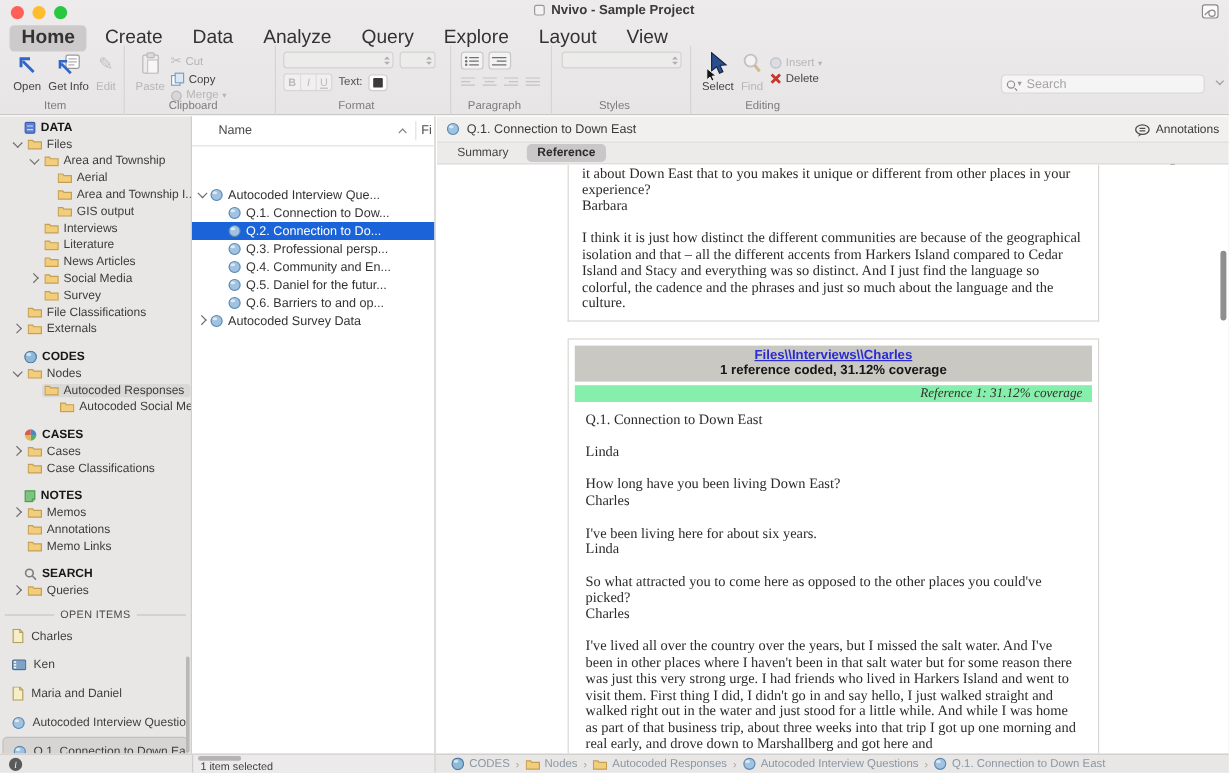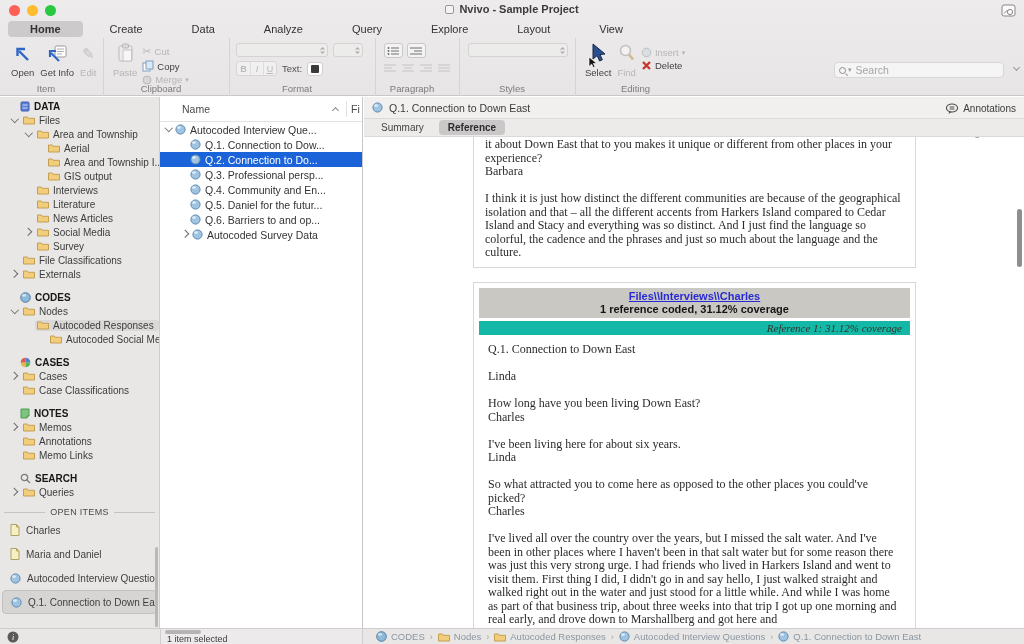--- a/index.html
+++ b/index.html
@@ -15,21 +15,21 @@
   .tl.red{left:9px;background:#ff5f57;}
   .tl.yellow{left:27px;background:#febc2e;}
   .tl.green{left:45px;background:#28c840;}
   .win-title{position:absolute;top:3px;left:0;right:0;text-align:center;
              font-size:11px;font-weight:700;color:#3b3b3b;}
   .proxy{display:inline-block;width:9px;height:9px;border:1px solid #9a9898;border-radius:2px;
          background:#f4f3f3;vertical-align:-1px;margin-right:5px;}
   .capture{position:absolute;top:3px;right:8px;width:15px;height:13px;}
   
   .tabbar{position:absolute;top:21px;left:8px;display:flex;gap:5px;}
-  .rtab{font-size:11px;color:#333;padding:2px 22px;border-radius:4px;}
+  .rtab{font-size:16px;color:#333;padding:2px 10px;border-radius:4px;}
   .rtab.active{background:#cccaca;font-weight:700;}
   
   .ribbon{position:absolute;top:38px;left:0;right:0;height:58px;display:flex;}
   .rgroup{position:relative;height:100%;border-right:1px solid #d6d4d4;flex:none;
           display:flex;align-items:flex-start;padding-top:3px;}
   .rg-label{position:absolute;bottom:2px;left:0;right:11px;text-align:center;
             font-size:9.5px;color:#7c7c7c;}
   .rbtn{display:flex;flex-direction:column;align-items:center;gap:1px;margin:0 3px;
         font-size:9.5px;color:#434343;}
   .rbtn .cap{margin-top:1px;}
@@ -119,21 +119,21 @@
   .doccol{position:absolute;left:109px;width:443px;top:0;bottom:0;}
   .refbox{border:1px solid #d9d7d3;background:#fff;}
   .serif{font-family:"Liberation Serif","DejaVu Serif",serif;font-size:12px;line-height:13.5px;
          color:#2b2b2b;white-space:pre-line;}
   .box1{position:absolute;top:0;left:0;right:0;height:131px;border-top:none;
         padding:1px 11px;overflow:hidden;}
   .box2{position:absolute;top:145px;left:0;right:0;height:420px;padding:5px 5px 0;}
   .bar1{background:#c9c8c3;text-align:center;padding:2px 0 3px;}
   .bar1 .lnk{font-size:11px;font-weight:700;color:#2a2ad4;text-decoration:underline;}
   .bar1 .cov{font-size:11px;font-weight:700;color:#151515;margin-top:1px;}
-  .bar2{margin-top:3px;background:#14b8a6;text-align:right;padding:1px 8px;
+  .bar2{margin-top:3px;background:#86efac;text-align:right;padding:1px 8px;
         font-family:"Liberation Serif","DejaVu Serif",serif;font-style:italic;font-size:11px;color:#33302b;}
   .box2 .body{margin:8px 9px 0;}
   .d-thumb{position:absolute;right:2px;top:72px;width:5px;height:58px;background:#8e8e8e;border-radius:3px;}
   
   .statusbar{position:absolute;bottom:0;left:0;right:0;height:16px;background:#e9e7e6;
              border-top:1px solid #cfcdcd;}
   .sb-z1{position:absolute;left:0;top:0;bottom:0;width:160px;}
   .sb-info{position:absolute;left:7px;top:2px;}
   .sb-z2{position:absolute;left:160px;top:0;bottom:0;width:203px;border-left:1px solid #cfcdcd;
          border-right:1px solid #cfcdcd;background:#eceaea;}
@@ -689,20 +689,31 @@
           <span class="icon">
             <svg width="10" height="12">
               <path d="M1 .5 h5.5 L9 3 v8.5 H1 Z" fill="#f6eec6" stroke="#b3a25f"></path>
               <path d="M6.5 .5 V3 H9" fill="none" stroke="#b3a25f"></path>
             </svg>
           </span>
           <span>Charles</span>
         </div>
         <div class="openrow">
           <span class="icon">
+            <svg width="12" height="10">
+              <rect x=".5" y="1" width="11" height="8" rx="1" fill="#7fa3c4" stroke="#4d6f94"></rect>
+              <rect x="1.5" y="2" width="2" height="1.4" fill="#eef3f8"></rect>
+              <rect x="1.5" y="4.3" width="2" height="1.4" fill="#eef3f8"></rect>
+              <rect x="1.5" y="6.6" width="2" height="1.4" fill="#eef3f8"></rect>
+            </svg>
+          </span>
+          <span>Ken</span>
+        </div>
+        <div class="openrow">
+          <span class="icon">
             <svg width="10" height="12">
               <path d="M1 .5 h5.5 L9 3 v8.5 H1 Z" fill="#f6eec6" stroke="#b3a25f"></path>
               <path d="M6.5 .5 V3 H9" fill="none" stroke="#b3a25f"></path>
             </svg>
           </span>
           <span>Maria and Daniel</span>
         </div>
         <div class="openrow">
           <span class="icon">
             <svg width="11" height="11">
@@ -726,85 +737,85 @@
   </div>
 
   <div class="listpanel">
     <div class="lp-head">
       <span class="col1">Name</span>
       <span class="sort"></span>
       <span class="cdiv"></span>
       <span class="col2">Fi</span>
     </div>
     <div id="listrows">
+        <div class="lrow" style="padding-left: 5px; margin-top: 33px;">
+          <span class="exp open"></span>
+          <span class="icon">
+            <svg width="11" height="11">
+              <circle cx="5.5" cy="5.5" r="4.6" fill="#9fc3e0" stroke="#5d89b0"></circle>
+              <ellipse cx="4" cy="3.6" rx="2" ry="1.3" fill="rgba(255,255,255,.65)"></ellipse>
+            </svg>
+          </span>
+          <span>Autocoded Interview Que...</span>
+        </div>
+        <div class="lrow" style="padding-left: 30px;">
+          <span class="icon">
+            <svg width="11" height="11">
+              <circle cx="5.5" cy="5.5" r="4.6" fill="#9fc3e0" stroke="#5d89b0"></circle>
+              <ellipse cx="4" cy="3.6" rx="2" ry="1.3" fill="rgba(255,255,255,.65)"></ellipse>
+            </svg>
+          </span>
+          <span>Q.1. Connection to Dow...</span>
+        </div>
+        <div class="lrow selected" style="padding-left: 30px;">
+          <span class="icon">
+            <svg width="11" height="11">
+              <circle cx="5.5" cy="5.5" r="4.6" fill="#9fc3e0" stroke="#5d89b0"></circle>
+              <ellipse cx="4" cy="3.6" rx="2" ry="1.3" fill="rgba(255,255,255,.65)"></ellipse>
+            </svg>
+          </span>
+          <span>Q.2. Connection to Do...</span>
+        </div>
+        <div class="lrow" style="padding-left: 30px;">
+          <span class="icon">
+            <svg width="11" height="11">
+              <circle cx="5.5" cy="5.5" r="4.6" fill="#9fc3e0" stroke="#5d89b0"></circle>
+              <ellipse cx="4" cy="3.6" rx="2" ry="1.3" fill="rgba(255,255,255,.65)"></ellipse>
+            </svg>
+          </span>
+          <span>Q.3. Professional persp...</span>
+        </div>
+        <div class="lrow" style="padding-left: 30px;">
+          <span class="icon">
+            <svg width="11" height="11">
+              <circle cx="5.5" cy="5.5" r="4.6" fill="#9fc3e0" stroke="#5d89b0"></circle>
+              <ellipse cx="4" cy="3.6" rx="2" ry="1.3" fill="rgba(255,255,255,.65)"></ellipse>
+            </svg>
+          </span>
+          <span>Q.4. Community and En...</span>
+        </div>
+        <div class="lrow" style="padding-left: 30px;">
+          <span class="icon">
+            <svg width="11" height="11">
+              <circle cx="5.5" cy="5.5" r="4.6" fill="#9fc3e0" stroke="#5d89b0"></circle>
+              <ellipse cx="4" cy="3.6" rx="2" ry="1.3" fill="rgba(255,255,255,.65)"></ellipse>
+            </svg>
+          </span>
+          <span>Q.5. Daniel for the futur...</span>
+        </div>
+        <div class="lrow" style="padding-left: 30px;">
+          <span class="icon">
+            <svg width="11" height="11">
+              <circle cx="5.5" cy="5.5" r="4.6" fill="#9fc3e0" stroke="#5d89b0"></circle>
+              <ellipse cx="4" cy="3.6" rx="2" ry="1.3" fill="rgba(255,255,255,.65)"></ellipse>
+            </svg>
+          </span>
+          <span>Q.6. Barriers to and op...</span>
+        </div>
         <div class="lrow" style="padding-left: 5px;">
-          <span class="exp open"></span>
-          <span class="icon">
-            <svg width="11" height="11">
-              <circle cx="5.5" cy="5.5" r="4.6" fill="#9fc3e0" stroke="#5d89b0"></circle>
-              <ellipse cx="4" cy="3.6" rx="2" ry="1.3" fill="rgba(255,255,255,.65)"></ellipse>
-            </svg>
-          </span>
-          <span>Autocoded Interview Que...</span>
-        </div>
-        <div class="lrow" style="padding-left: 30px;">
-          <span class="icon">
-            <svg width="11" height="11">
-              <circle cx="5.5" cy="5.5" r="4.6" fill="#9fc3e0" stroke="#5d89b0"></circle>
-              <ellipse cx="4" cy="3.6" rx="2" ry="1.3" fill="rgba(255,255,255,.65)"></ellipse>
-            </svg>
-          </span>
-          <span>Q.1. Connection to Dow...</span>
-        </div>
-        <div class="lrow selected" style="padding-left: 30px;">
-          <span class="icon">
-            <svg width="11" height="11">
-              <circle cx="5.5" cy="5.5" r="4.6" fill="#9fc3e0" stroke="#5d89b0"></circle>
-              <ellipse cx="4" cy="3.6" rx="2" ry="1.3" fill="rgba(255,255,255,.65)"></ellipse>
-            </svg>
-          </span>
-          <span>Q.2. Connection to Do...</span>
-        </div>
-        <div class="lrow" style="padding-left: 30px;">
-          <span class="icon">
-            <svg width="11" height="11">
-              <circle cx="5.5" cy="5.5" r="4.6" fill="#9fc3e0" stroke="#5d89b0"></circle>
-              <ellipse cx="4" cy="3.6" rx="2" ry="1.3" fill="rgba(255,255,255,.65)"></ellipse>
-            </svg>
-          </span>
-          <span>Q.3. Professional persp...</span>
-        </div>
-        <div class="lrow" style="padding-left: 30px;">
-          <span class="icon">
-            <svg width="11" height="11">
-              <circle cx="5.5" cy="5.5" r="4.6" fill="#9fc3e0" stroke="#5d89b0"></circle>
-              <ellipse cx="4" cy="3.6" rx="2" ry="1.3" fill="rgba(255,255,255,.65)"></ellipse>
-            </svg>
-          </span>
-          <span>Q.4. Community and En...</span>
-        </div>
-        <div class="lrow" style="padding-left: 30px;">
-          <span class="icon">
-            <svg width="11" height="11">
-              <circle cx="5.5" cy="5.5" r="4.6" fill="#9fc3e0" stroke="#5d89b0"></circle>
-              <ellipse cx="4" cy="3.6" rx="2" ry="1.3" fill="rgba(255,255,255,.65)"></ellipse>
-            </svg>
-          </span>
-          <span>Q.5. Daniel for the futur...</span>
-        </div>
-        <div class="lrow" style="padding-left: 30px;">
-          <span class="icon">
-            <svg width="11" height="11">
-              <circle cx="5.5" cy="5.5" r="4.6" fill="#9fc3e0" stroke="#5d89b0"></circle>
-              <ellipse cx="4" cy="3.6" rx="2" ry="1.3" fill="rgba(255,255,255,.65)"></ellipse>
-            </svg>
-          </span>
-          <span>Q.6. Barriers to and op...</span>
-        </div>
-        <div class="lrow" style="padding-left: 22px;">
           <span class="exp closed"></span>
           <span class="icon">
             <svg width="11" height="11">
               <circle cx="5.5" cy="5.5" r="4.6" fill="#9fc3e0" stroke="#5d89b0"></circle>
               <ellipse cx="4" cy="3.6" rx="2" ry="1.3" fill="rgba(255,255,255,.65)"></ellipse>
             </svg>
           </span>
           <span>Autocoded Survey Data</span>
         </div>
       </div>

